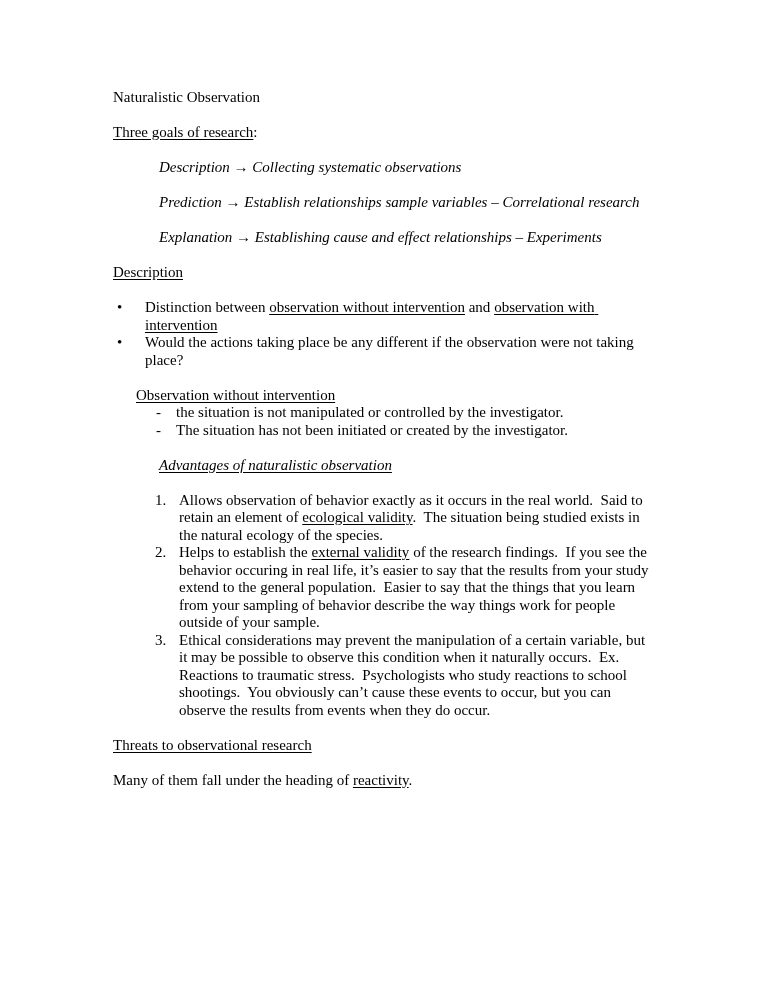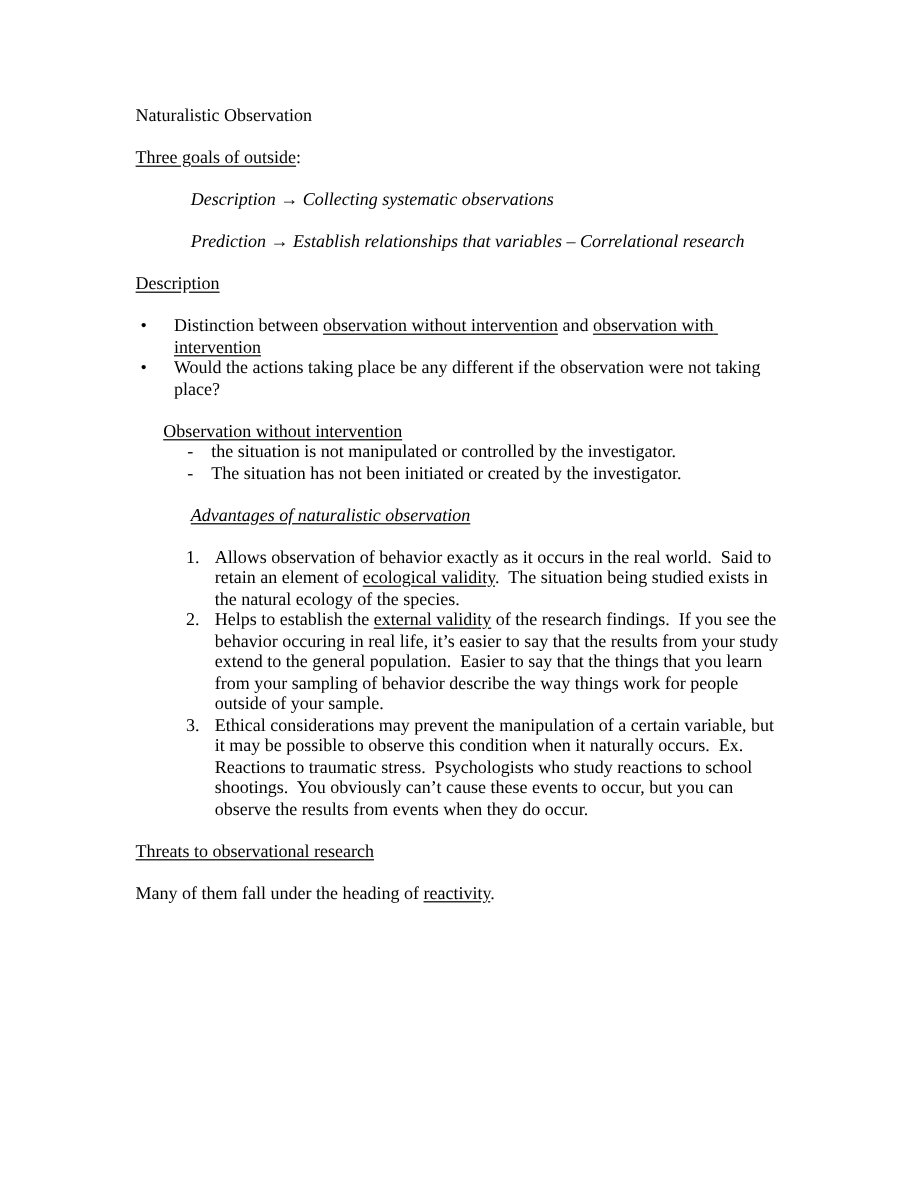--- a/index.html
+++ b/index.html
@@ -29,26 +29,27 @@
   .num > .marker { position: absolute; left: 42px; top: 0; }
   .u { text-decoration: underline; text-underline-offset: 2px; }
 </style>
 </head>
 <body>
 
 <div class="page doc">
 
   <div class="blk"><span>Naturalistic Observation</span></div>
 
-  <div class="blk"><span class="u">Three goals of outside</span><span>:</span></div>
+  <div class="blk"><span class="u">Three goals of research</span><span>:</span></div>
 
   <div class="blk ind2"><span>Description → Collecting systematic observations</span></div>
 
-  <div class="blk ind2"><span>Prediction → Establish relationships that variables – Correlational research</span></div>
+  <div class="blk ind2"><span>Prediction → Establish relationships sample variables – Correlational research</span></div>
 
+  <div class="blk ind2"><span>Explanation → Establishing cause and effect relationships – Experiments</span></div>
 
   <div class="blk"><span class="u">Description</span></div>
 
   <div class="blk bullet"><span class="marker">•</span><span>Distinction between </span><span class="u">observation without intervention</span><span> and </span><span class="u">observation with intervention</span></div>
 
   <div class="blk bullet tight"><span class="marker">•</span><span>Would the actions taking place be any different if the observation were not taking place?</span></div>
 
   <div class="blk ind1"><span class="u">Observation without intervention</span></div>
 
 

